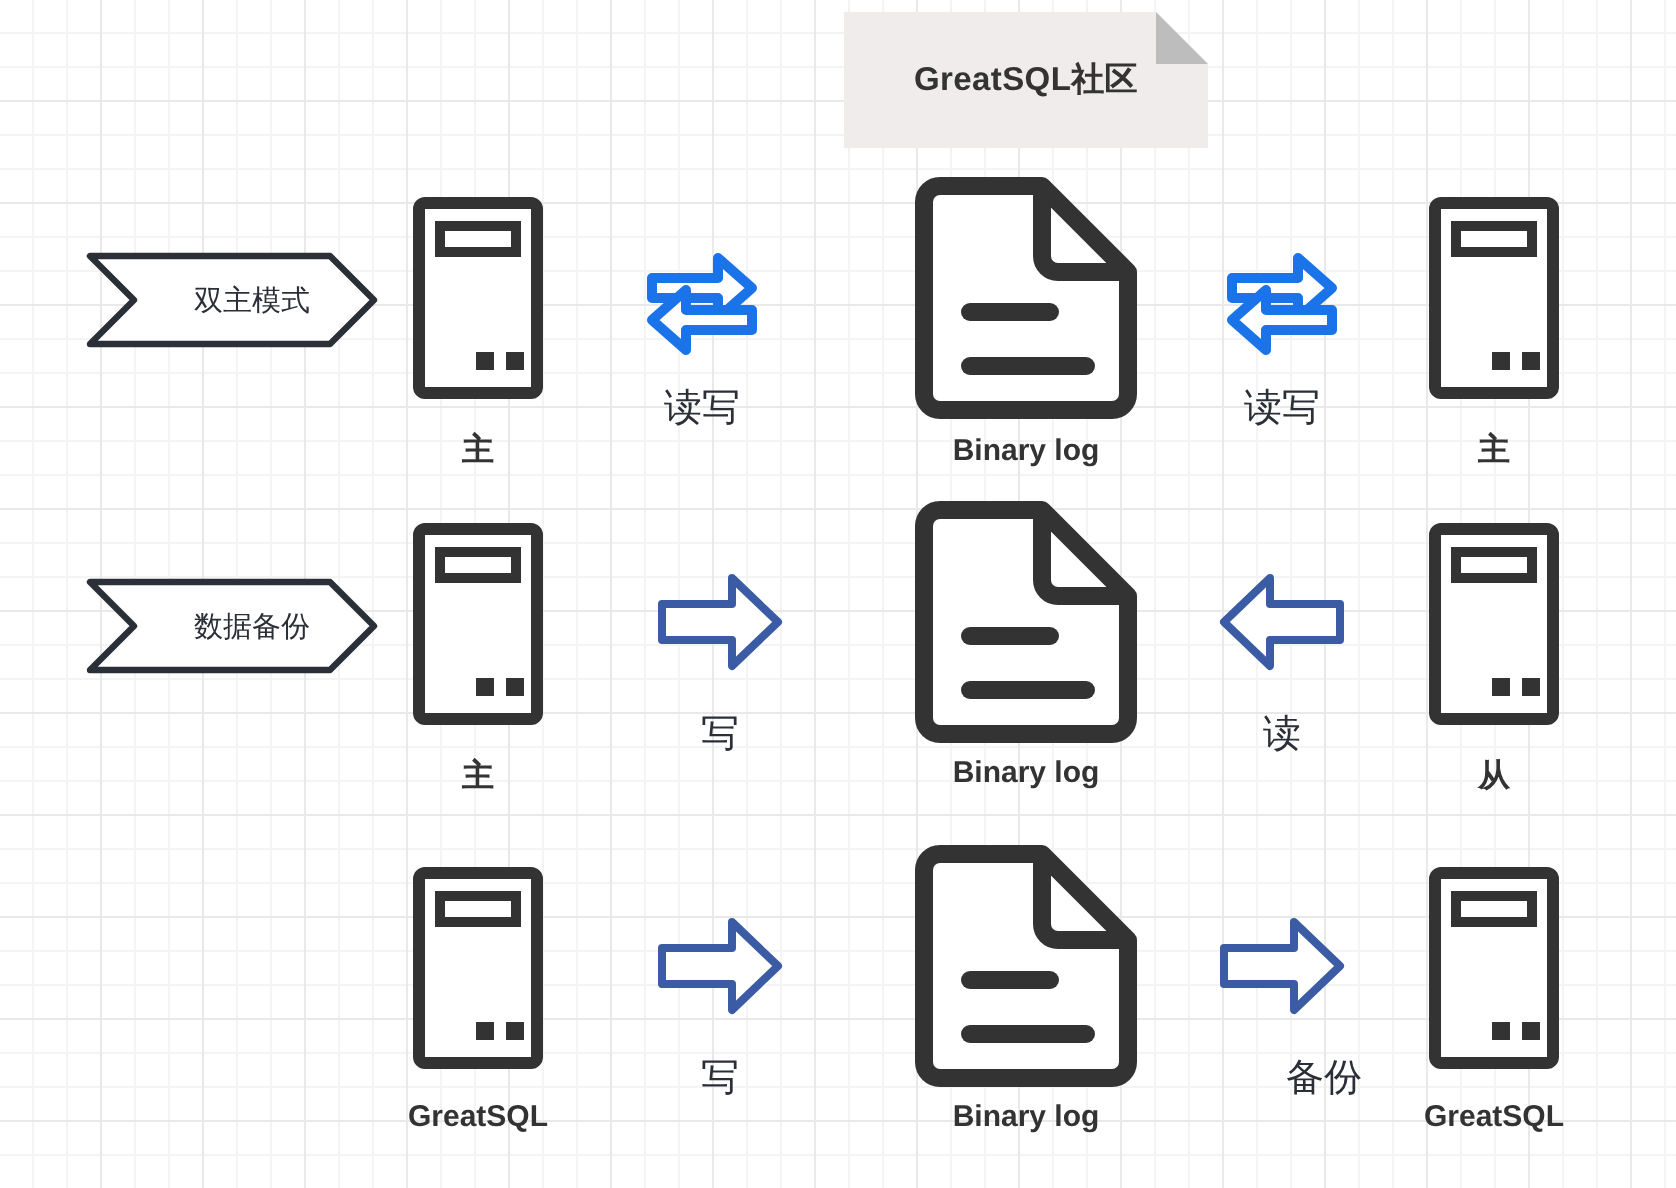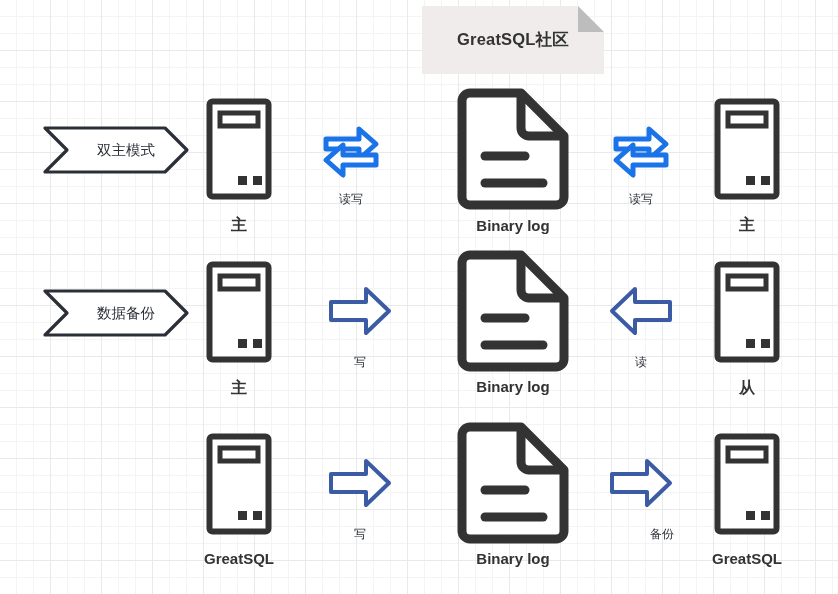--- a/index.html
+++ b/index.html
@@ -88,21 +88,21 @@
     color: #333333;
     white-space: nowrap;
   }
   .node-label.cjk {
     font-size: 16px;
   }
   .arrow-label {
     position: absolute;
     width: 120px;
     text-align: center;
-    font-size: 12px;
+    font-size: 19px;
     color: #2b3038;
     white-space: nowrap;
   }
   svg { display: block; overflow: visible; }
 </style>
 </head>
 <body>
 
 <div id="canvas">
 

